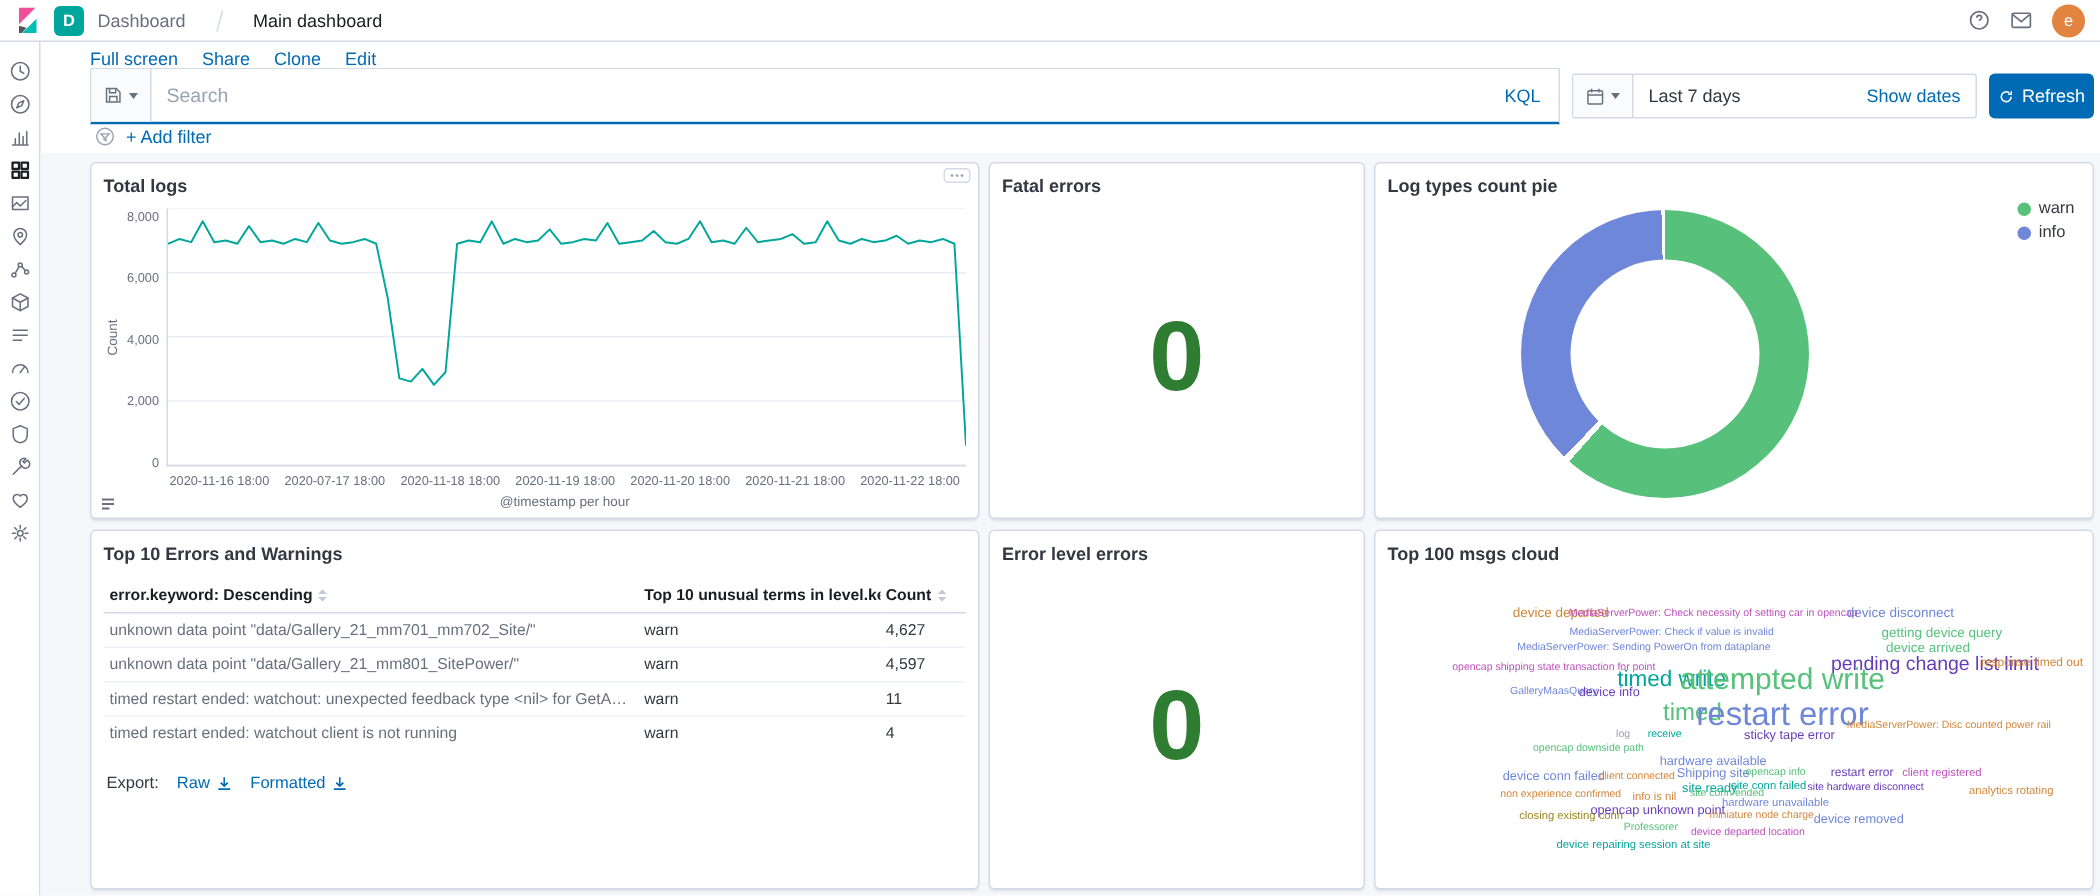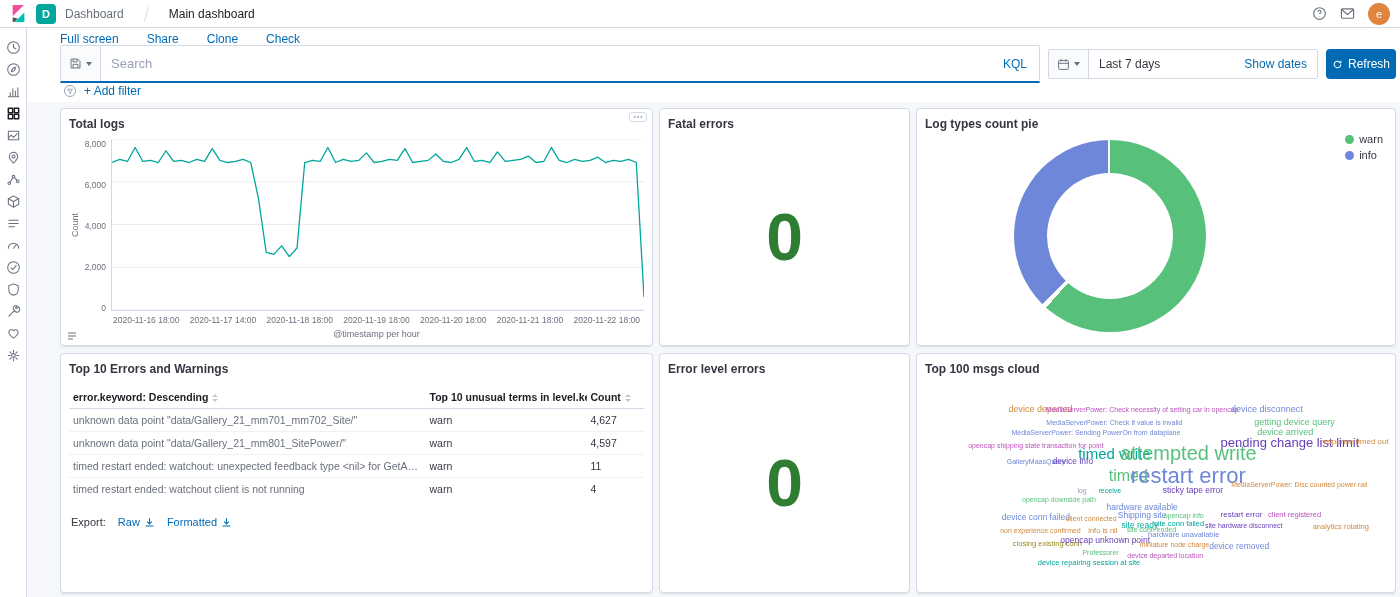--- a/index.html
+++ b/index.html
@@ -26,21 +26,21 @@
   
   .body-row{display:flex;height:569px}
   .left-rail{width:27px;border-right:1px solid #D3DAE6;display:flex;flex-direction:column;
              align-items:center;gap:7px;padding-top:12px;background:#fff;flex:none}
   .rail-icon{cursor:pointer;line-height:0}
   .rail-icon svg{width:15px;height:15px;stroke:#69707D;fill:none;stroke-width:1.1;
                  stroke-linecap:round;stroke-linejoin:round}
   .rail-icon.active svg{stroke:#1a1c21;stroke-width:1.6}
   .main{flex:1;display:flex;flex-direction:column;min-width:0}
 
-  .nav-links{display:flex;gap:28px;padding:4px 0 3px 33px;height:20px;align-items:center}
+  .nav-links{display:flex;gap:16px;padding:4px 0 3px 33px;height:20px;align-items:center}
   .nav-link{background:none;border:none;color:#006BB4;font-size:12px;padding:0;cursor:pointer;font-family:inherit}
 
   .query-row{display:flex;align-items:center;gap:8px;padding:1px 4px 5px 33px;height:36px}
   .query-input{flex:1;height:38px;display:flex;align-items:center;background:#fff;
                border:1px solid #D3DAE6;border-bottom:2px solid #006BB4;border-radius:2px 2px 0 0}
   .save-query{display:flex;align-items:center;gap:4px;padding:0 8px;height:100%;border:none;
               border-right:1px solid #D3DAE6;background:#fafbfd;cursor:pointer}
   .save-query svg{width:13px;height:13px;stroke:#69707D;fill:none;stroke-width:1.2}
   .chev{width:0;height:0;border-left:3.5px solid transparent;border-right:3.5px solid transparent;
         border-top:4px solid #69707D}
@@ -225,21 +225,21 @@
             <circle cx="8" cy="8" r="2"></circle>
             <path d="M8 2.5v2M8 11.5v2M2.5 8h2M11.5 8h2M4.1 4.1l1.4 1.4M10.5 10.5l1.4 1.4M11.9 4.1l-1.4 1.4M5.5 10.5l-1.4 1.4"></path>
           </svg></div>
       </aside>
 
     <main class="main">
       <div class="nav-links" id="navlinks">
           <button class="nav-link">Full screen</button>
           <button class="nav-link">Share</button>
           <button class="nav-link">Clone</button>
-          <button class="nav-link">Check</button>
+          <button class="nav-link">Edit</button>
         </div>
 
       <div class="query-row">
         <div class="query-input">
           <button class="save-query">
             <svg viewBox="0 0 16 16">
                 <path d="M2.5 2.5h8l3 3v8h-11z"></path>
                 <path d="M5 2.5v3.5h5V2.5M5 13V9h6v4"></path>
               </svg>
             <span class="chev"></span>
@@ -303,21 +303,21 @@
                   <line x1="0" y1="100" x2="1000" y2="100" stroke="#E9EDF3" stroke-width="1" vector-effect="non-scaling-stroke"></line>
                   <line x1="0" y1="200" x2="1000" y2="200" stroke="#E9EDF3" stroke-width="1" vector-effect="non-scaling-stroke"></line>
                   <line x1="0" y1="300" x2="1000" y2="300" stroke="#E9EDF3" stroke-width="1" vector-effect="non-scaling-stroke"></line>
                   <line x1="0" y1="400" x2="1000" y2="400" stroke="#E9EDF3" stroke-width="1" vector-effect="non-scaling-stroke"></line>
                   <polyline points="0.0,55.0 14.5,47.5 29.0,52.5 43.5,20.0 58.0,52.5 72.5,50.0 87.0,55.0 101.4,27.5 115.9,52.5 130.4,50.0 144.9,55.0 159.4,47.5 173.9,52.5 188.4,22.5 202.9,50.0 217.4,55.0 231.9,52.5 246.4,47.5 260.9,55.0 275.4,140.0 289.9,265.0 304.3,270.0 318.8,250.0 333.3,275.0 347.8,255.0 362.3,55.0 376.8,50.0 391.3,52.5 405.8,20.0 420.3,55.0 434.8,47.5 449.3,52.5 463.8,50.0 478.3,32.5 492.8,55.0 507.2,52.5 521.7,47.5 536.2,50.0 550.7,22.5 565.2,55.0 579.7,52.5 594.2,50.0 608.7,35.0 623.2,52.5 637.7,55.0 652.2,47.5 666.7,20.0 681.2,52.5 695.7,50.0 710.1,55.0 724.6,30.0 739.1,52.5 753.6,50.0 768.1,47.5 782.6,40.0 797.1,55.0 811.6,52.5 826.1,20.0 840.6,50.0 855.1,55.0 869.6,47.5 884.1,52.5 898.6,50.0 913.0,42.5 927.5,55.0 942.0,50.0 956.5,52.5 971.0,47.5 985.5,55.0 1000.0,370.0" fill="none" stroke="#00a69b" stroke-width="1.3" vector-effect="non-scaling-stroke" stroke-linejoin="round"></polyline>
                 </svg>
             </div>
           </div>
           <div class="xticks" id="xticks">
               <span>2020-11-16 18:00</span>
-              <span>2020-11-17 14:00</span>
+              <span>2020-07-17 18:00</span>
               <span>2020-11-18 18:00</span>
               <span>2020-11-19 18:00</span>
               <span>2020-11-20 18:00</span>
               <span>2020-11-21 18:00</span>
               <span>2020-11-22 18:00</span>
             </div>
           <div class="xlab">@timestamp per hour</div>
           <span class="legend-btn">
             <svg viewBox="0 0 12 12">
                 <path d="M2 3h8M2 6h8M2 9h5"></path>

